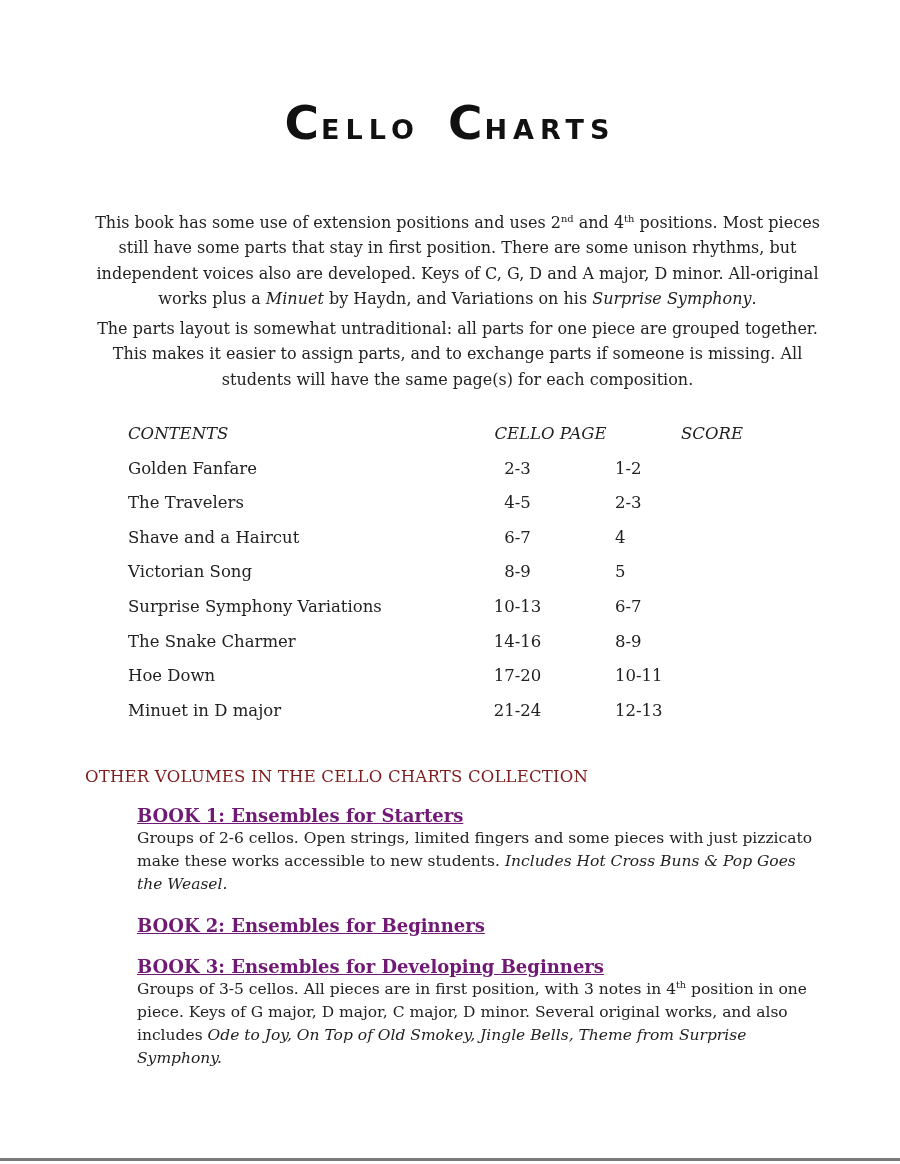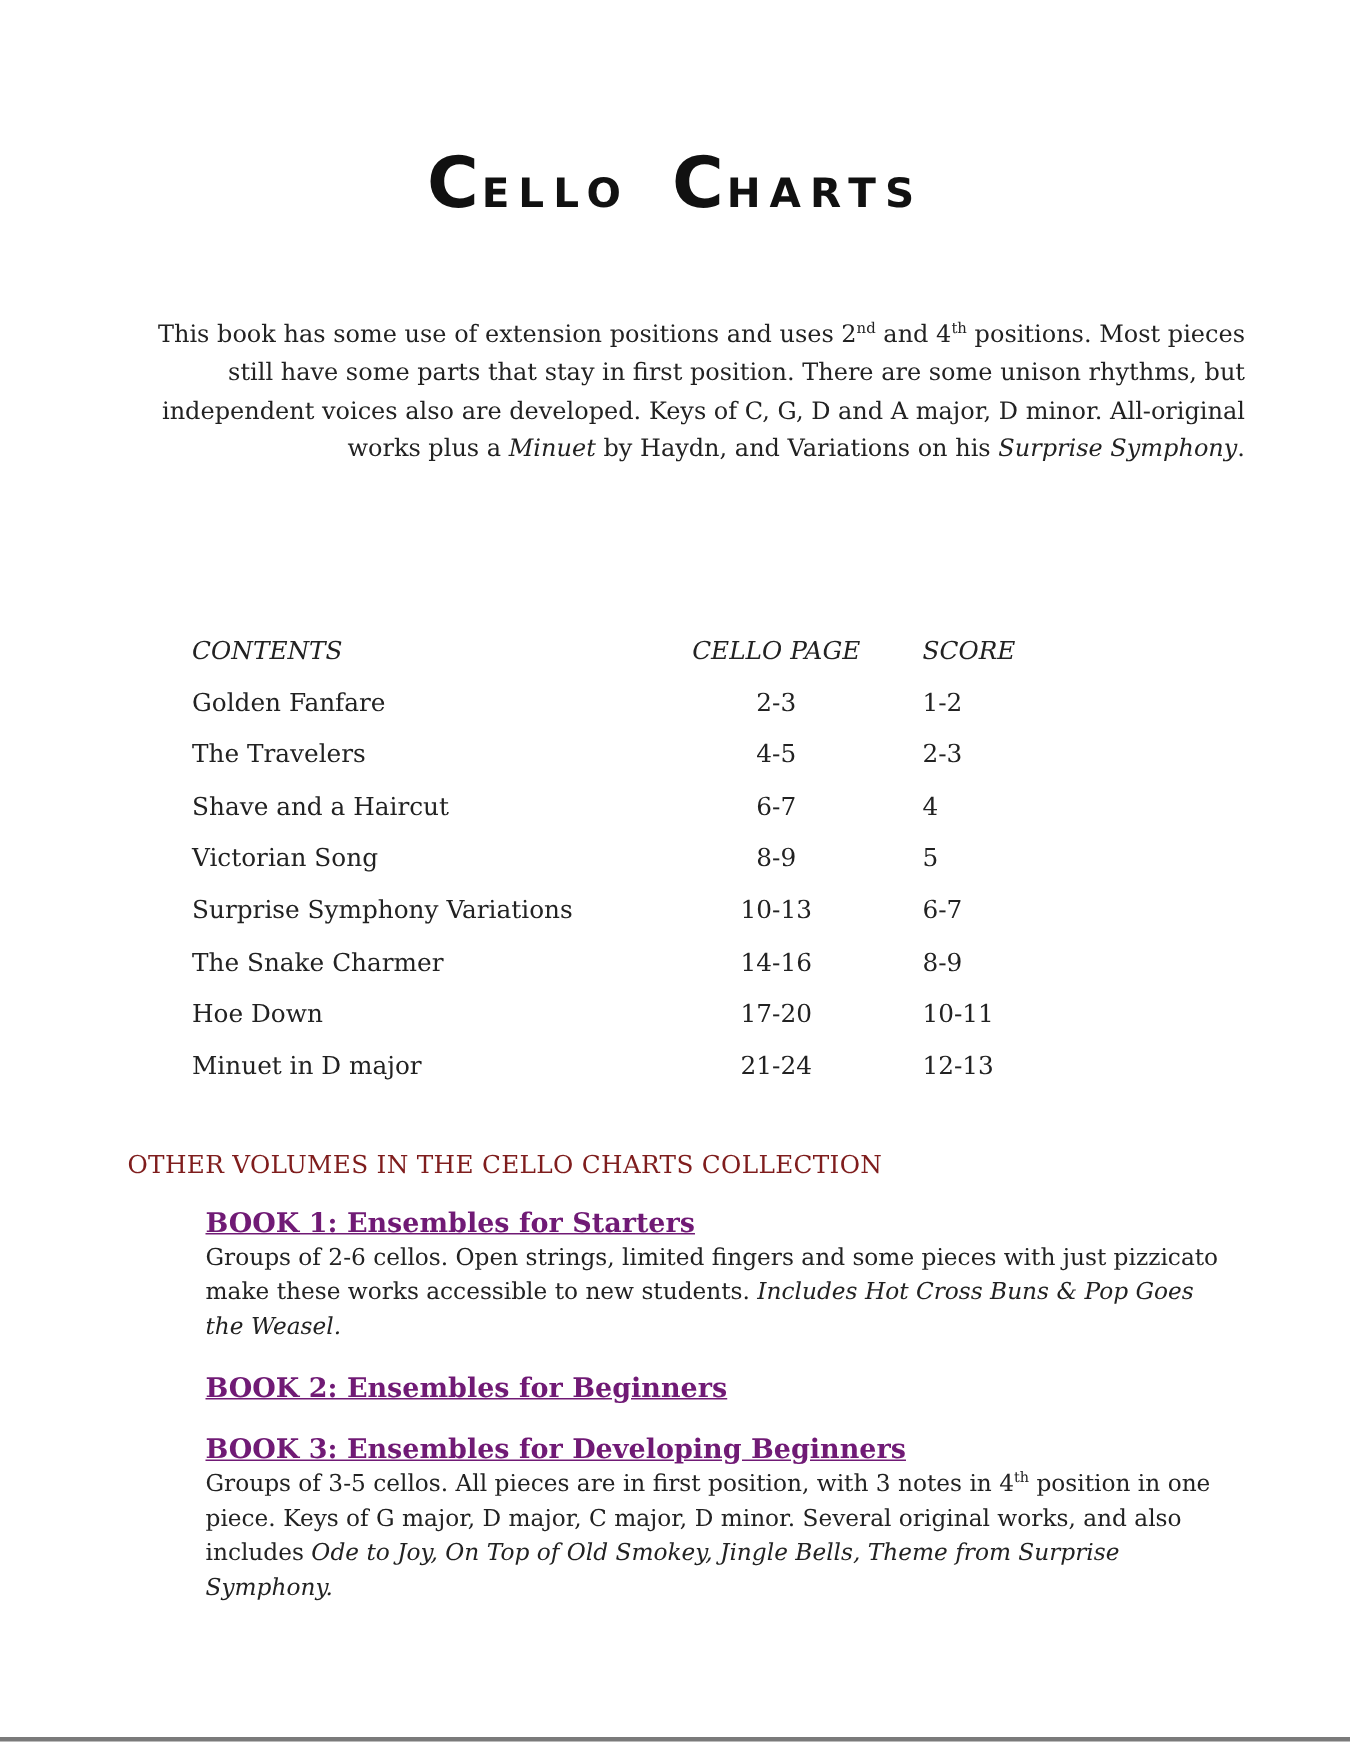--- a/index.html
+++ b/index.html
@@ -24,41 +24,41 @@
   .tcap{font-size:47px;line-height:50px;letter-spacing:2px;}
   .trest{font-size:27px;letter-spacing:6px;}
   
   .book4-heading{
     position:absolute;top:180px;left:85px;
     font-size:17.5px;font-weight:bold;color:#1b1b1b;
   }
   .para{
     position:absolute;left:85px;width:745px;
     font-size:16px;line-height:25.3px;color:#222;
-    text-align:right;
+    text-align:center;
   }
   .para1{top:210px;}
   .para2{top:316px;}
   sup{font-size:62%;line-height:0;vertical-align:super;}
   em{font-style:italic;}
   
   .contents{
     position:absolute;top:424px;left:128px;width:600px;
     font-size:16.5px;color:#222;
   }
   .crow{
     display:grid;
     grid-template-columns:327px 125px 1fr;
     height:34.6px;
     align-items:start;
   }
   .crow .ccell{white-space:nowrap;}
   .crow .c1{text-align:center;}
   .crow .c2{padding-left:35px;}
-  .chead{font-style:italic;}
+  .chead{font-style:italic;gap:33px;}
   
   .other-heading{
     position:absolute;top:767px;left:85px;
     font-size:16.5px;color:#7f1d1d;letter-spacing:0.2px;
   }
   .books{
     position:absolute;top:804px;left:137px;width:688px;
   }
   .book-block{margin-bottom:18px;}
   .book-heading{
@@ -76,20 +76,21 @@
 </head>
 <body>
 
 <div class="page">
 
   <div class="title"><span class="tword"><span class="tcap">C</span><span class="trest">ELLO</span></span><span class="tword"><span class="tcap">C</span><span class="trest">HARTS</span></span></div>
 
 
   <div class="para para1"><span>This book has some use of extension positions and uses 2</span><sup>nd</sup><span> and 4</span><sup>th</sup><span> positions. Most pieces still have some parts that stay in first position. There are some unison rhythms, but independent voices also are developed. Keys of C, G, D and A major, D minor. All-original works plus a </span><em>Minuet</em><span> by Haydn, and Variations on his </span><em>Surprise Symphony</em><span>.</span></div>
 
+  <div class="para para2"><span>The parts layout is somewhat untraditional: all parts for one piece are grouped together. This makes it easier to assign parts, and to exchange parts if someone is missing. All students will have the same page(s) for each composition.</span></div>
 
   <div class="contents">
     <div class="crow chead">
       <div class="ccell c0">CONTENTS</div>
       <div class="ccell c1">CELLO PAGE</div>
       <div class="ccell c2">SCORE</div>
     </div>
     <div>
         <div class="crow">
           <div class="ccell c0">Golden Fanfare</div>

